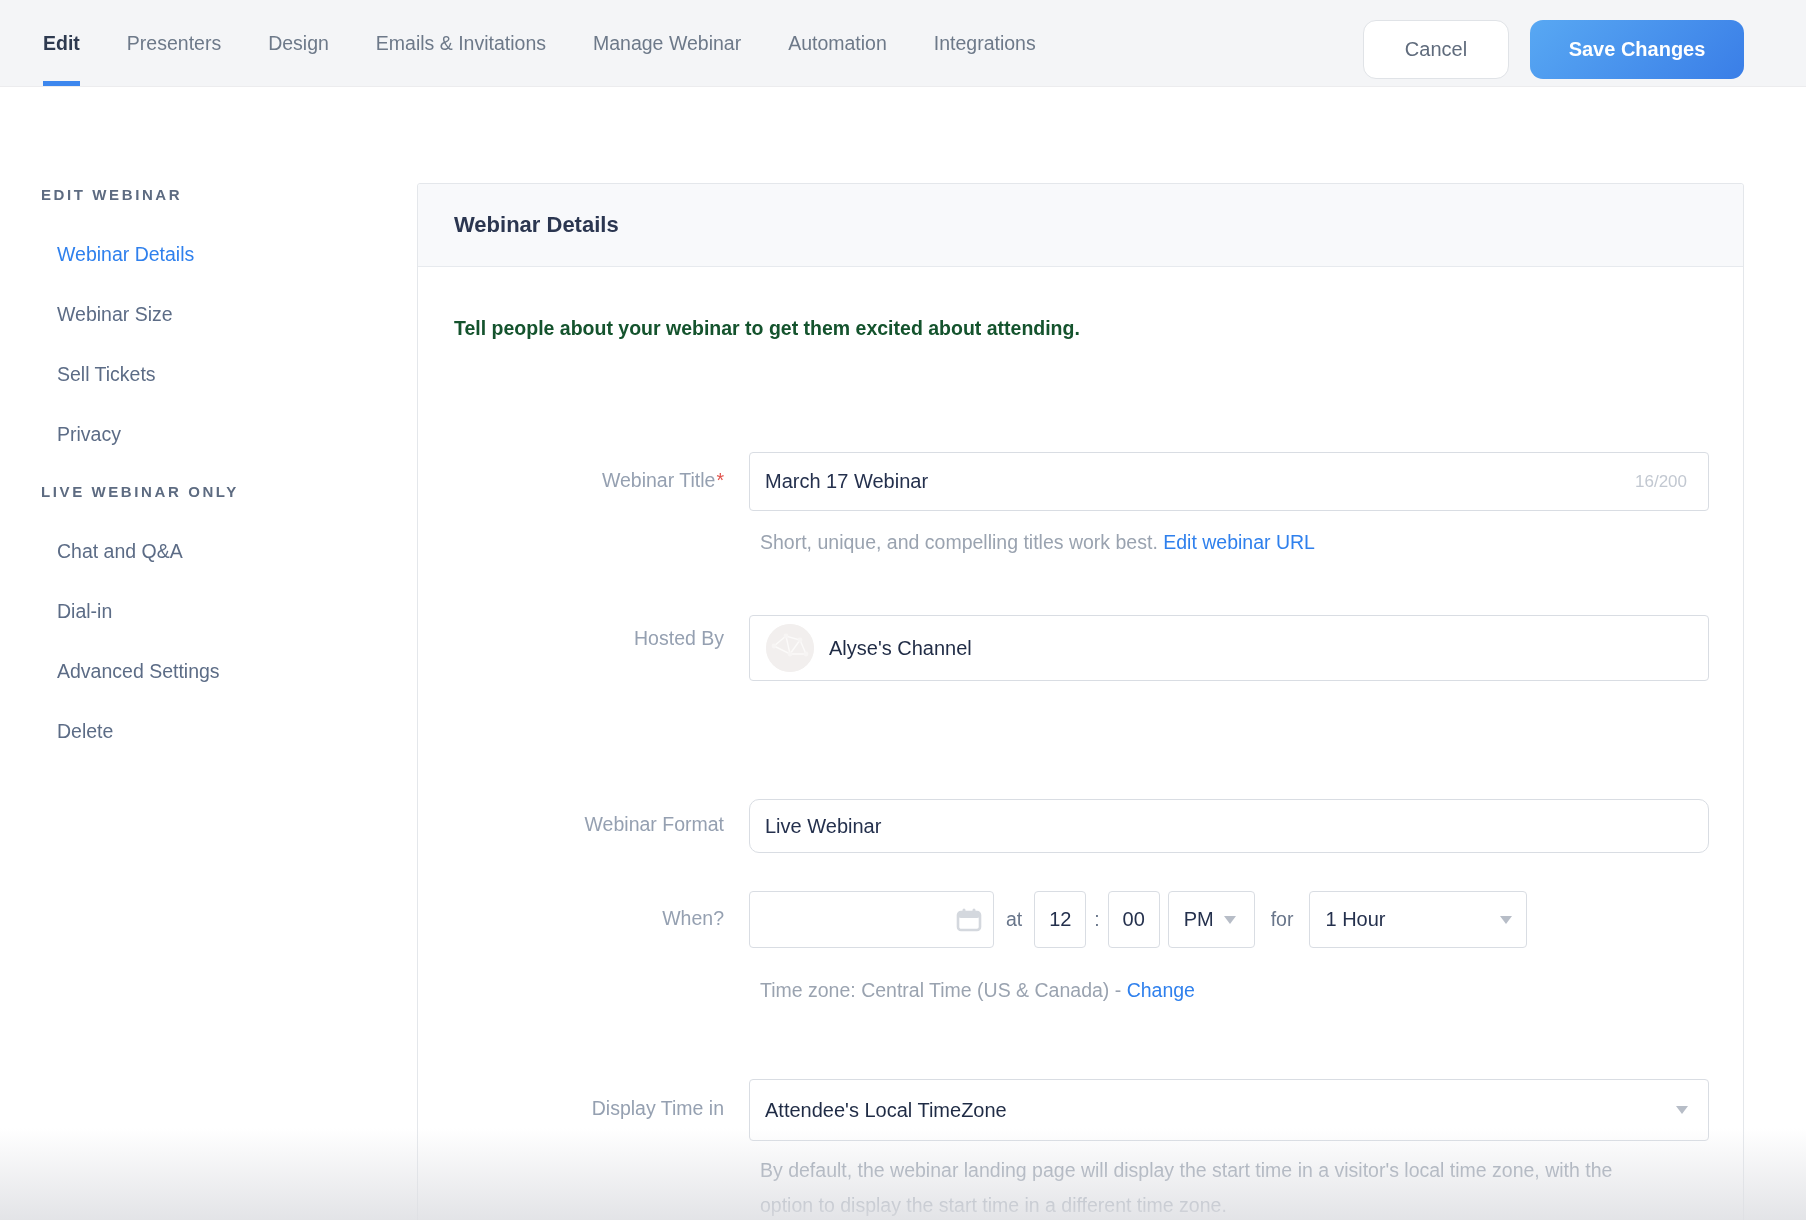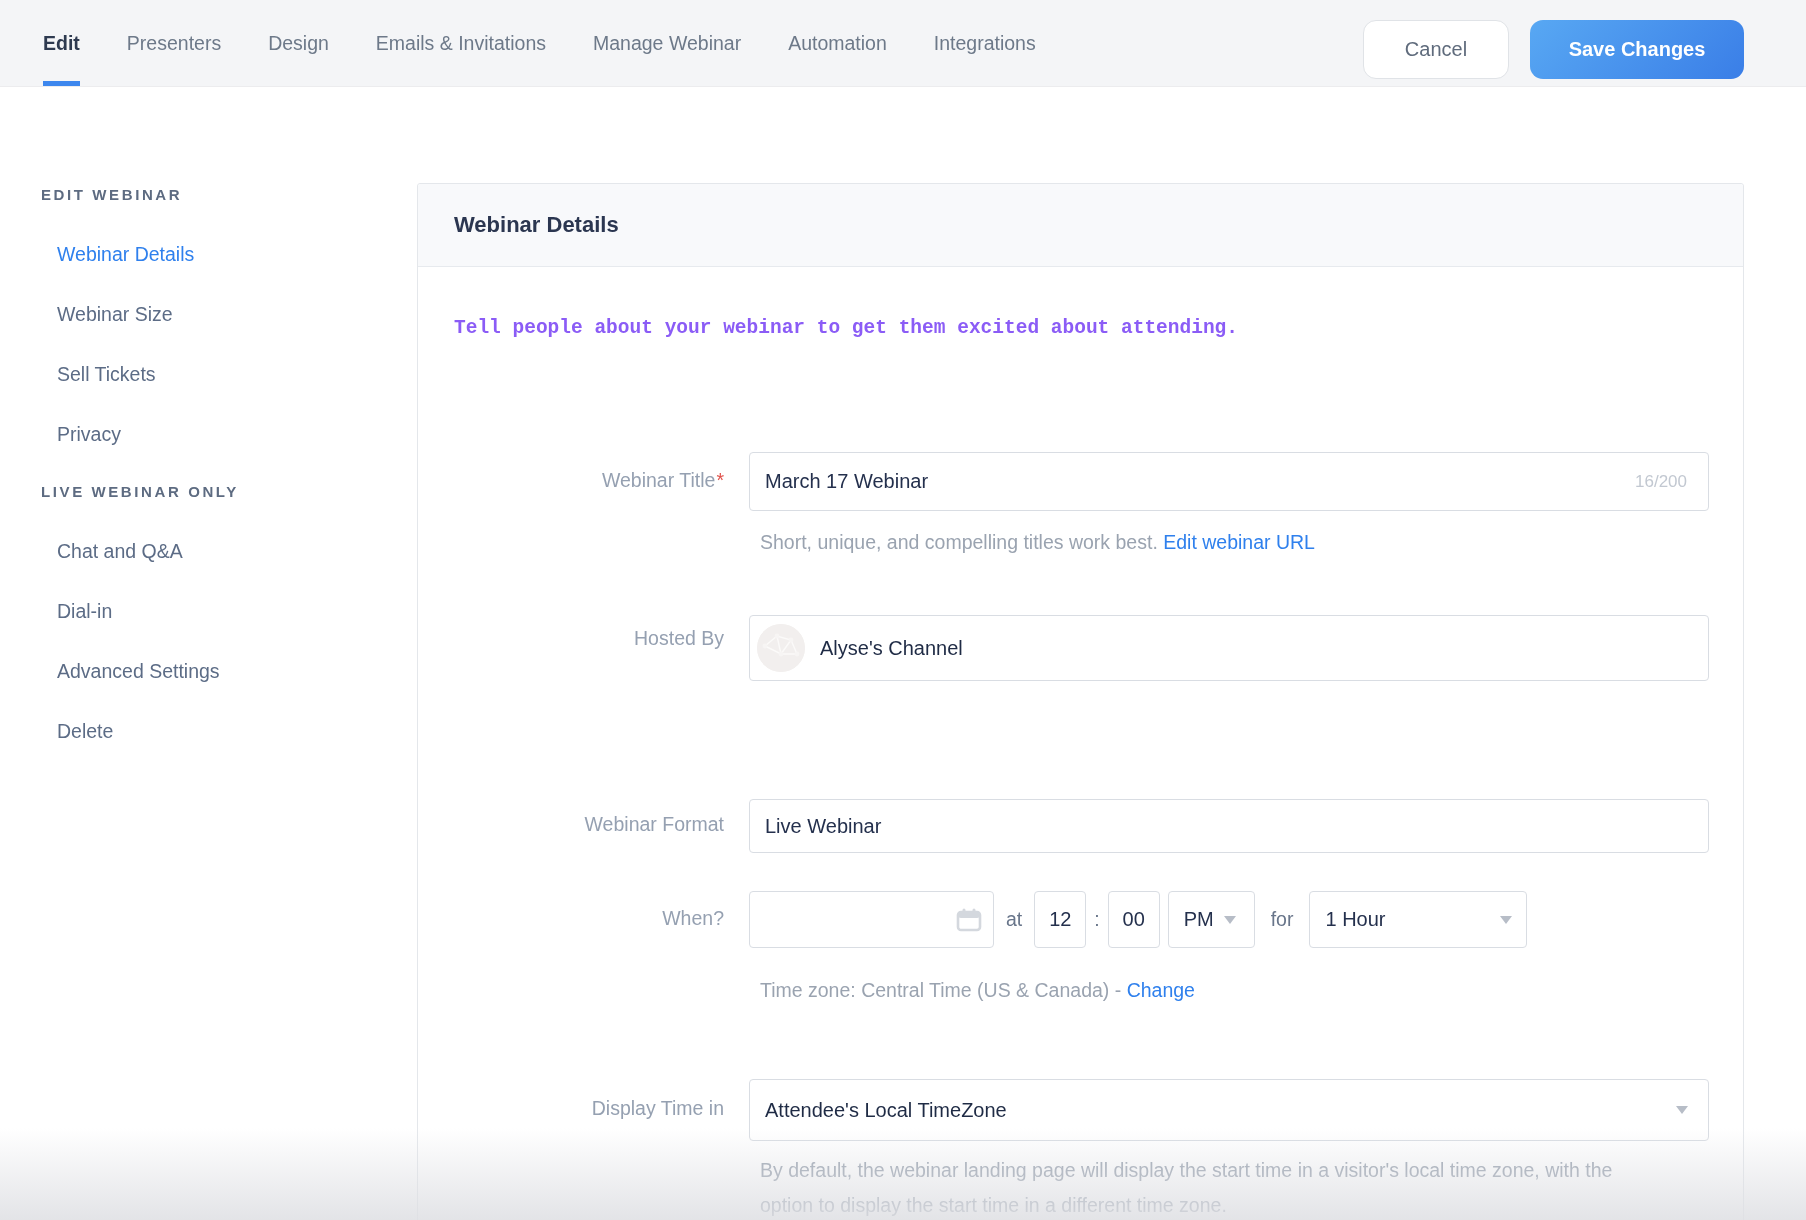--- a/index.html
+++ b/index.html
@@ -21,34 +21,34 @@
   
   .sidebar{position:absolute;left:41px;top:186px;width:310px;}
   .side-heading{font-size:15px;font-weight:700;letter-spacing:2.6px;color:#5d6b81;margin:0 0 40px 0;}
   .side-heading.second{margin-top:10px;}
   .side-item{font-size:19.5px;color:#5c6c86;margin:0 0 37px 16px;cursor:pointer;line-height:23px;}
   .side-item.active{color:#2f80ed;font-weight:500;}
   
   .panel{position:absolute;left:417px;top:183px;width:1327px;height:1060px;background:#ffffff;border:1px solid #e4e7eb;border-radius:3px;box-sizing:border-box;}
   .panel-header{height:82px;background:#f8f9fb;border-bottom:1px solid #e7eaee;display:flex;align-items:center;padding-left:36px;font-size:22px;font-weight:700;color:#2b3650;border-radius:3px 3px 0 0;}
   .panel-body{position:absolute;top:83px;left:0;right:0;bottom:0;}
-  .intro{position:absolute;top:50px;left:36px;font-size:19.5px;font-weight:600;color:#8b5cf6;font-family:Liberation Mono, monospace;}
+  .intro{position:absolute;top:50px;left:36px;font-size:19.5px;font-weight:600;color:#14532d;}
   .flabel{position:absolute;left:0;width:306px;text-align:right;font-size:19.5px;color:#95a0b1;white-space:nowrap;}
   .req{color:#e0514a;margin-left:1px;}
   .tinput{position:absolute;left:331px;width:960px;box-sizing:border-box;border:1px solid #d9dde3;border-radius:4px;font-size:20px;color:#24304d;background:#fff;font-family:inherit;padding:0 120px 0 15px;outline:none;}
   .row1-input{top:185px;height:59px;}
   .char-count{position:absolute;left:331px;width:938px;top:185px;height:59px;display:flex;align-items:center;justify-content:flex-end;pointer-events:none;font-size:17px;color:#c2c8d1;}
   .helper{position:absolute;left:342px;font-size:19.5px;color:#9aa3b0;white-space:nowrap;}
   .helper a,.link{color:#2f80ed;text-decoration:none;cursor:pointer;}
   .helper1{top:264px;}
-  .hosted-box{position:absolute;left:331px;top:348px;width:960px;height:66px;box-sizing:border-box;border:1px solid #d9dde3;border-radius:4px;background:#fff;display:flex;align-items:center;padding-left:7px;cursor:pointer;}
+  .hosted-box{position:absolute;left:331px;top:348px;width:960px;height:66px;box-sizing:border-box;border:1px solid #d9dde3;border-radius:4px;background:#fff;display:flex;align-items:center;padding-left:16px;cursor:pointer;}
   .avatar{width:48px;height:48px;border-radius:50%;background:#f2efee;flex:0 0 48px;margin-right:15px;overflow:hidden;}
   .hosted-name{font-size:20px;color:#1f2b45;font-weight:500;}
   .helper2{top:448px;}
-  .format-input{top:532px;height:54px;padding:0 15px;}
+  .format-input{top:532px;height:54px;padding:0 15px;border-radius:10px;}
   .when-row{position:absolute;left:331px;top:624px;height:57px;display:flex;align-items:center;}
   .w-box{height:57px;box-sizing:border-box;border:1px solid #d9dde3;border-radius:4px;background:#fff;font-size:20px;color:#24304d;font-family:inherit;outline:none;}
   .w-date{width:245px;padding:0 44px 0 15px;margin-right:12px;position:relative;}
   .w-date input{border:none;outline:none;width:100%;height:100%;font-size:20px;color:#24304d;font-family:inherit;padding:0;background:transparent;}
   .cal-icon{position:absolute;right:11px;top:15px;}
   .w-sep{font-size:19.5px;color:#68758a;}
   .at-sep{margin-right:12px;}
   .colon-sep{margin:0 8px;}
   .for-sep{margin:0 16px;}
   .w-small{width:52px;text-align:center;padding:0;}

